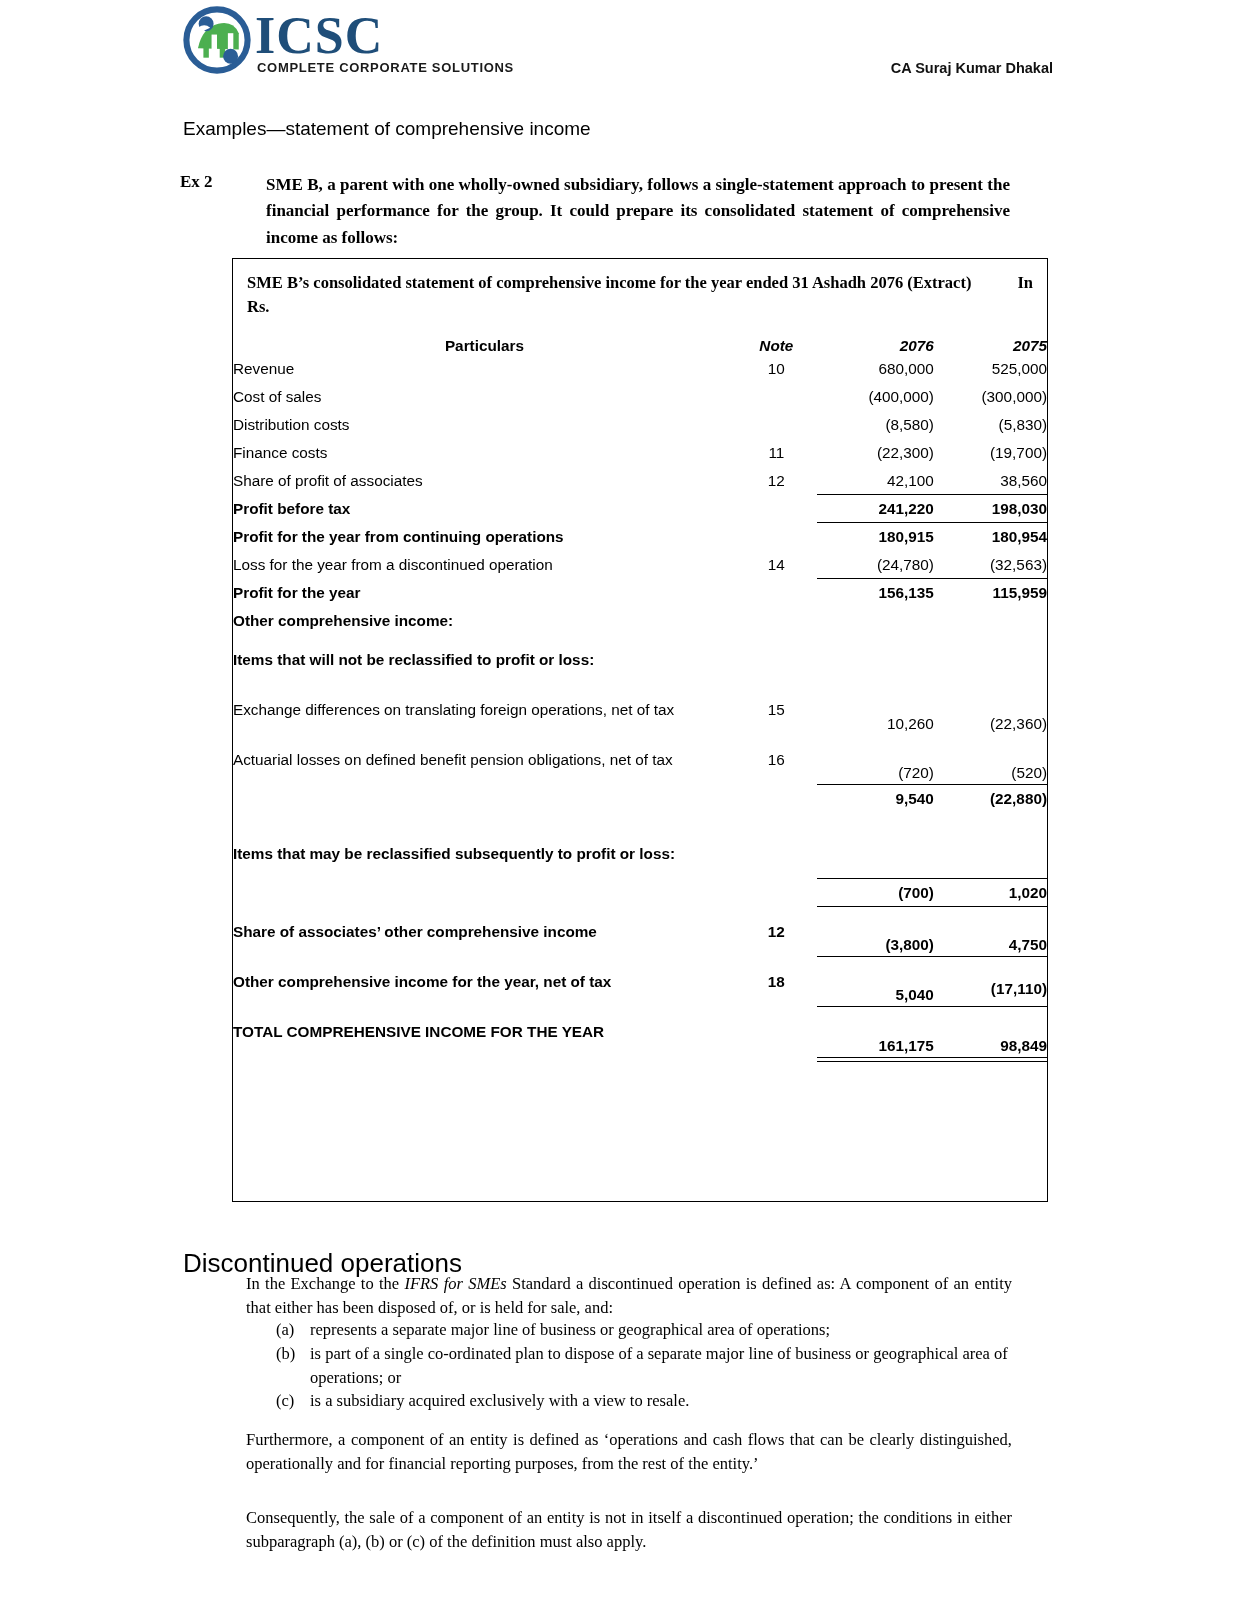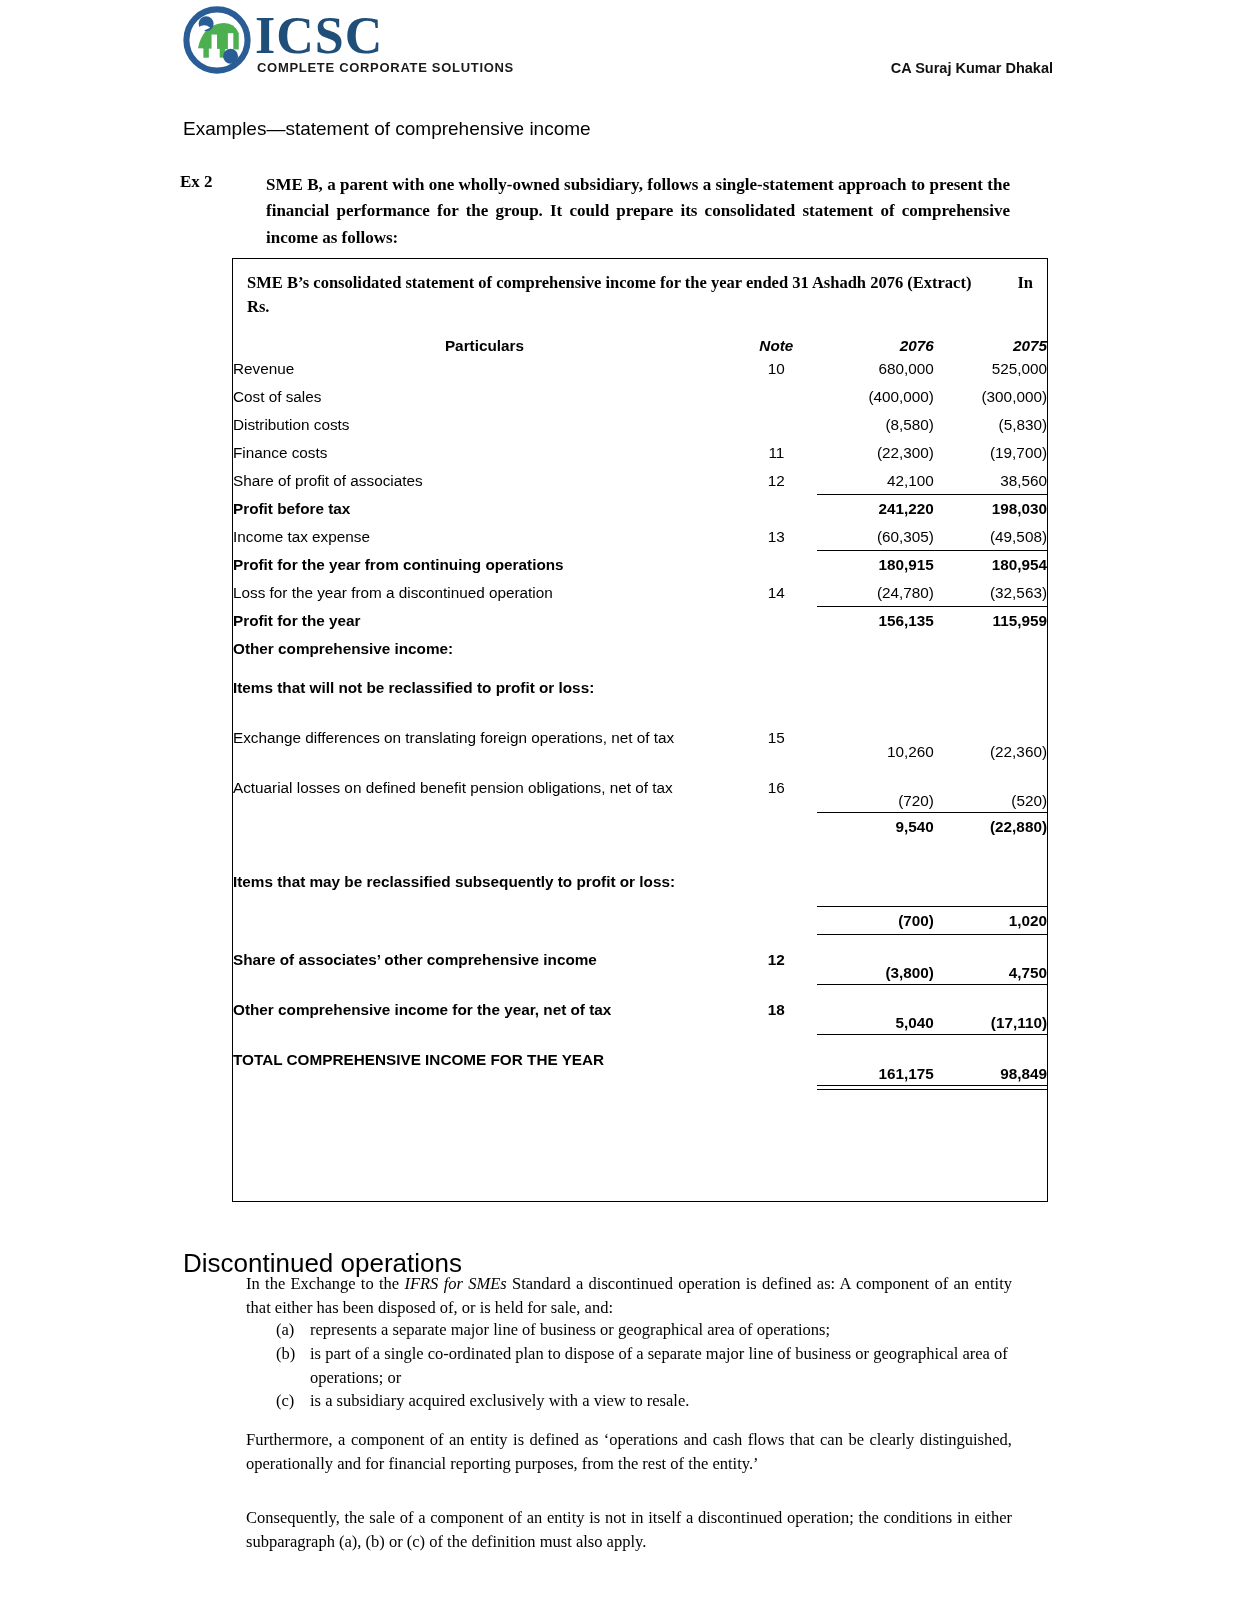--- a/index.html
+++ b/index.html
@@ -210,26 +210,20 @@
         <td class="c-y2">38,560</td>
       </tr>
 
       <tr class="r bold">
         <td class="c-part">Profit before tax</td>
         <td class="c-note"></td>
         <td class="c-y1 ul">241,220</td>
         <td class="c-y2 ul">198,030</td>
       </tr>
 
-      <tr class="r">
-        <td class="c-part">Income tax expense</td>
-        <td class="c-note">13</td>
-        <td class="c-y1">(60,305)</td>
-        <td class="c-y2">(49,508)</td>
-      </tr>
 
       <tr class="r bold">
         <td class="c-part">Profit for the year from continuing operations</td>
         <td class="c-note"></td>
         <td class="c-y1 ul">180,915</td>
         <td class="c-y2 ul">180,954</td>
       </tr>
 
       <tr class="r">
         <td class="c-part">Loss for the year from a discontinued operation</td>
@@ -302,21 +296,21 @@
         <td class="c-part">Share of associates’ other comprehensive income</td>
         <td class="c-note">12</td>
         <td class="c-y1 ul" style="vertical-align:bottom;padding-bottom:2px">(3,800)</td>
         <td class="c-y2 ul" style="vertical-align:bottom;padding-bottom:2px">4,750</td>
       </tr>
 
       <tr class="r2 bold">
         <td class="c-part">Other comprehensive income for the year, net of tax</td>
         <td class="c-note">18</td>
         <td class="c-y1 ul" style="vertical-align:bottom;padding-bottom:2px">5,040</td>
-        <td class="c-y2 ul" style="vertical-align:bottom;padding-bottom:2px">(17,110)</td>
+        <td class="c-y2 ul" style="vertical-align:bottom;padding-bottom:8px">(17,110)</td>
       </tr>
 
       <tr class="r2 bold">
         <td class="c-part">TOTAL COMPREHENSIVE INCOME FOR THE YEAR</td>
         <td class="c-note"></td>
         <td class="c-y1 ul" style="vertical-align:bottom;padding-bottom:2px">161,175</td>
         <td class="c-y2 ul" style="vertical-align:bottom;padding-bottom:2px">98,849</td>
       </tr>
       <tr>
         <td></td>

